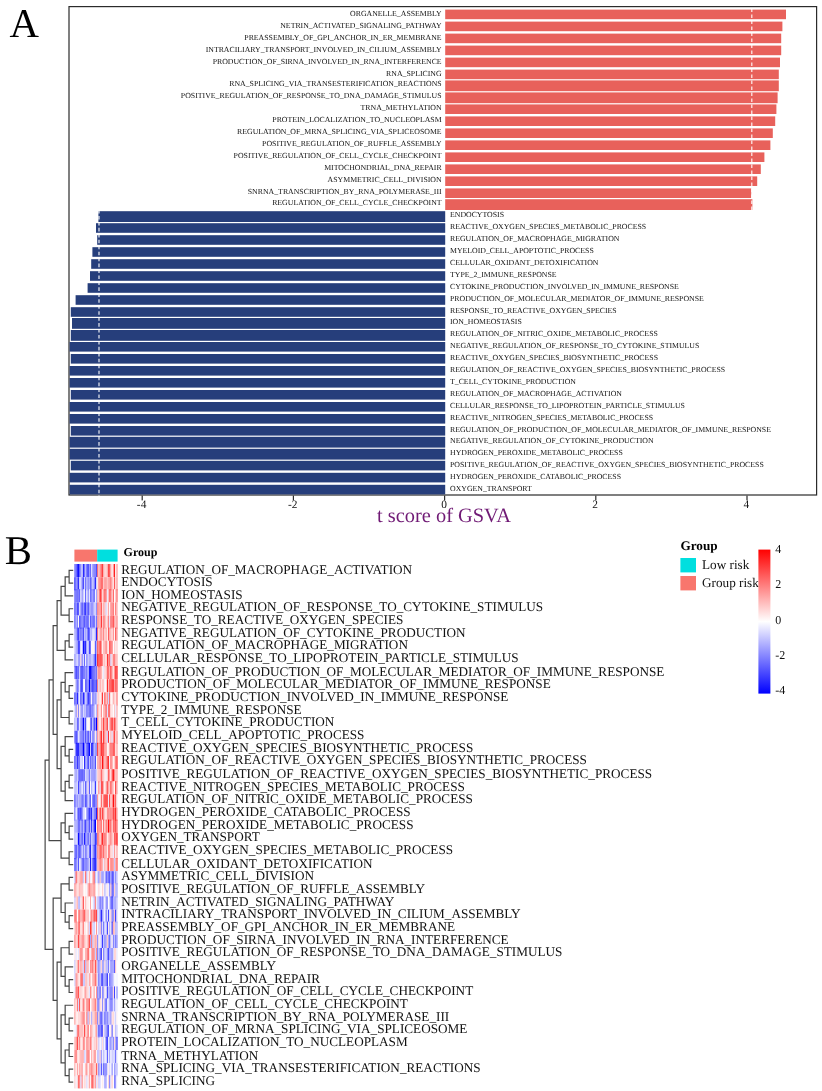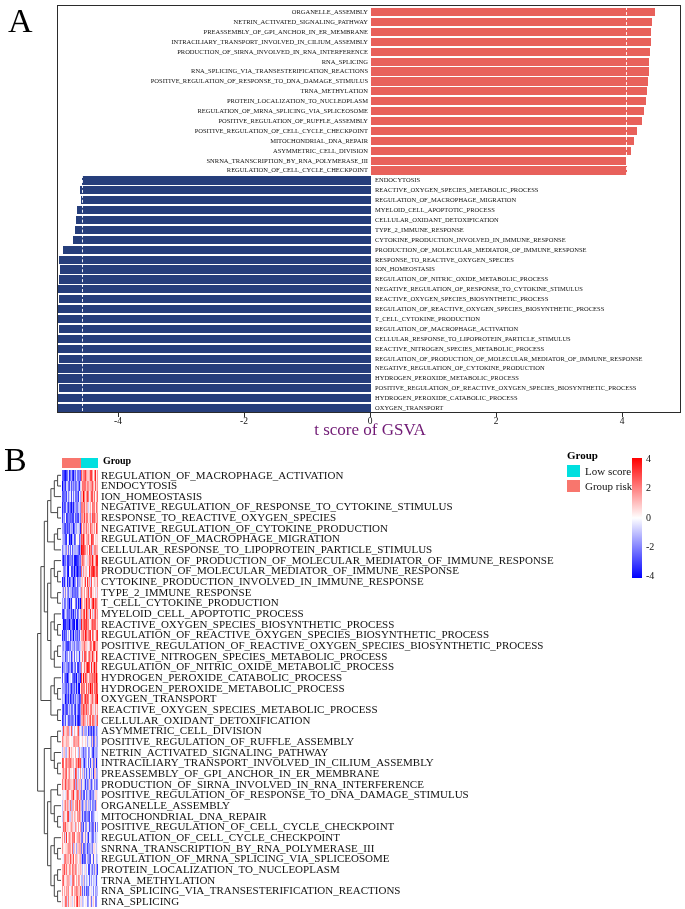--- a/index.html
+++ b/index.html
@@ -1664,21 +1664,21 @@
       <div class="rowlbl" style="top: 372.549px;">SNRNA_TRANSCRIPTION_BY_RNA_POLYMERASE_III</div>
       <div class="rowlbl" style="top: 383.207px;">REGULATION_OF_MRNA_SPLICING_VIA_SPLICEOSOME</div>
       <div class="rowlbl" style="top: 393.866px;">PROTEIN_LOCALIZATION_TO_NUCLEOPLASM</div>
       <div class="rowlbl" style="top: 404.524px;">TRNA_METHYLATION</div>
       <div class="rowlbl" style="top: 415.183px;">RNA_SPLICING_VIA_TRANSESTERIFICATION_REACTIONS</div>
       <div class="rowlbl" style="top: 425.841px;">RNA_SPLICING</div>
     </div>
 
   <div id="legTitle">Group</div>
   <span id="swLow" class="leg-sw" style="top: 465px; background: rgb(0, 223, 223);"></span>
-  <span class="leg-lbl" style="top:465px;">Low score</span>
+  <span class="leg-lbl" style="top:465px;">Low risk</span>
   <span id="swHigh" class="leg-sw" style="top: 480px; background: rgb(248, 118, 109);"></span>
   <span class="leg-lbl" style="top:480px;">Group risk</span>
 
   <div id="colorbar" style="background: linear-gradient(rgb(255, 0, 0), rgb(255, 255, 255) 50%, rgb(0, 0, 255));"></div>
   <div id="cbTicks">
       <div class="cb-lbl" style="top: 453px;">4</div>
       <div class="cb-lbl" style="top: 482.3px;">2</div>
       <div class="cb-lbl" style="top: 511.6px;">0</div>
       <div class="cb-lbl" style="top: 540.9px;">-2</div>
       <div class="cb-lbl" style="top: 570.2px;">-4</div>

